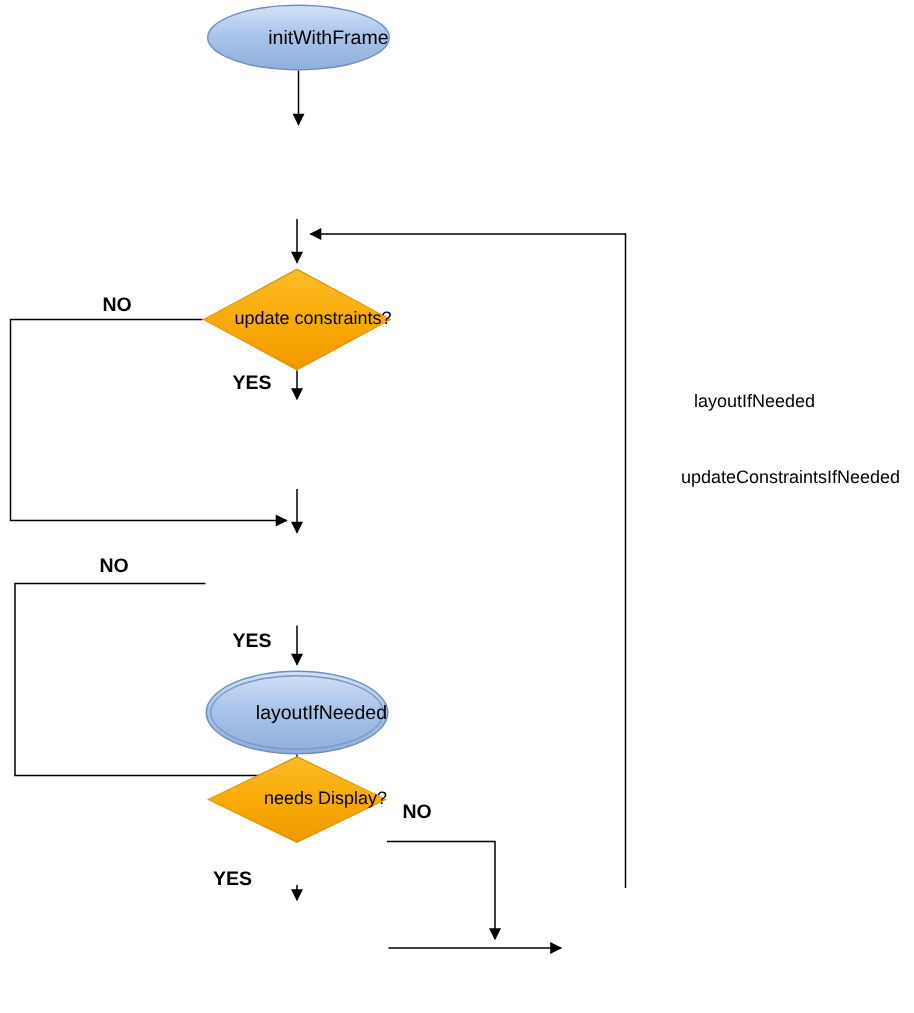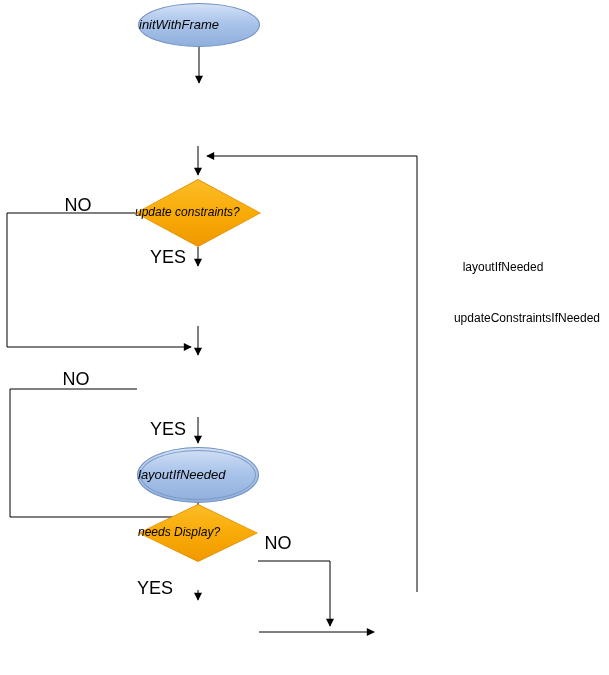--- a/index.html
+++ b/index.html
@@ -6,21 +6,21 @@
   .canvas {
     position: relative;
     width: 609px;
     height: 675px;
     background: #ffffff;
     font-family: "Liberation Sans", "DejaVu Sans", sans-serif;
     color: #000;
     overflow: hidden;
   }
   .wires { position: absolute; left: 0; top: 0; z-index: 1; }
-  .node { position: absolute; z-index: 2; display: flex; align-items: center; justify-content: flex-start; text-align: center; font-style: italic; }
+  .node { position: absolute; z-index: 2; display: flex; align-items: center; justify-content: flex-end; text-align: center; }
   .node .lbl { position: relative; z-index: 3; font-size: 13px; line-height: 1.15; }
 
   
   .ellipse {
     border: 1px solid #6e8ebf;
     border-radius: 50%;
     background: linear-gradient(180deg, #d3e1f6 0%, #aac4ea 45%, #8fafdc 100%);
     box-sizing: border-box;
   }
   .double::before {
@@ -53,21 +53,21 @@
     background: linear-gradient(180deg, #fcbc27 0%, #f8ab07 50%, #f19900 100%);
     clip-path: polygon(50% 0, 100% 50%, 50% 100%, 0 50%);
   }
   .diamond .lbl { font-size: 12px; }
 
   
   .floating {
     position: absolute; z-index: 3;
     font-size: 13px; text-align: center;
   }
-  .yesno { font-weight: normal; font-size: 18px; }
+  .yesno { font-weight: bold; font-size: 13px; }
   .annotation { font-size: 12px; font-weight: normal; }
 </style>
 </head>
 <body>
 
 <div class="canvas">
 
   <svg class="wires" width="609" height="675" viewBox="0 0 609 675">
     <defs>
       <marker id="arrow" viewBox="0 0 10 10" refX="9" refY="5" markerWidth="9" markerHeight="8" orient="auto-start-reverse">

